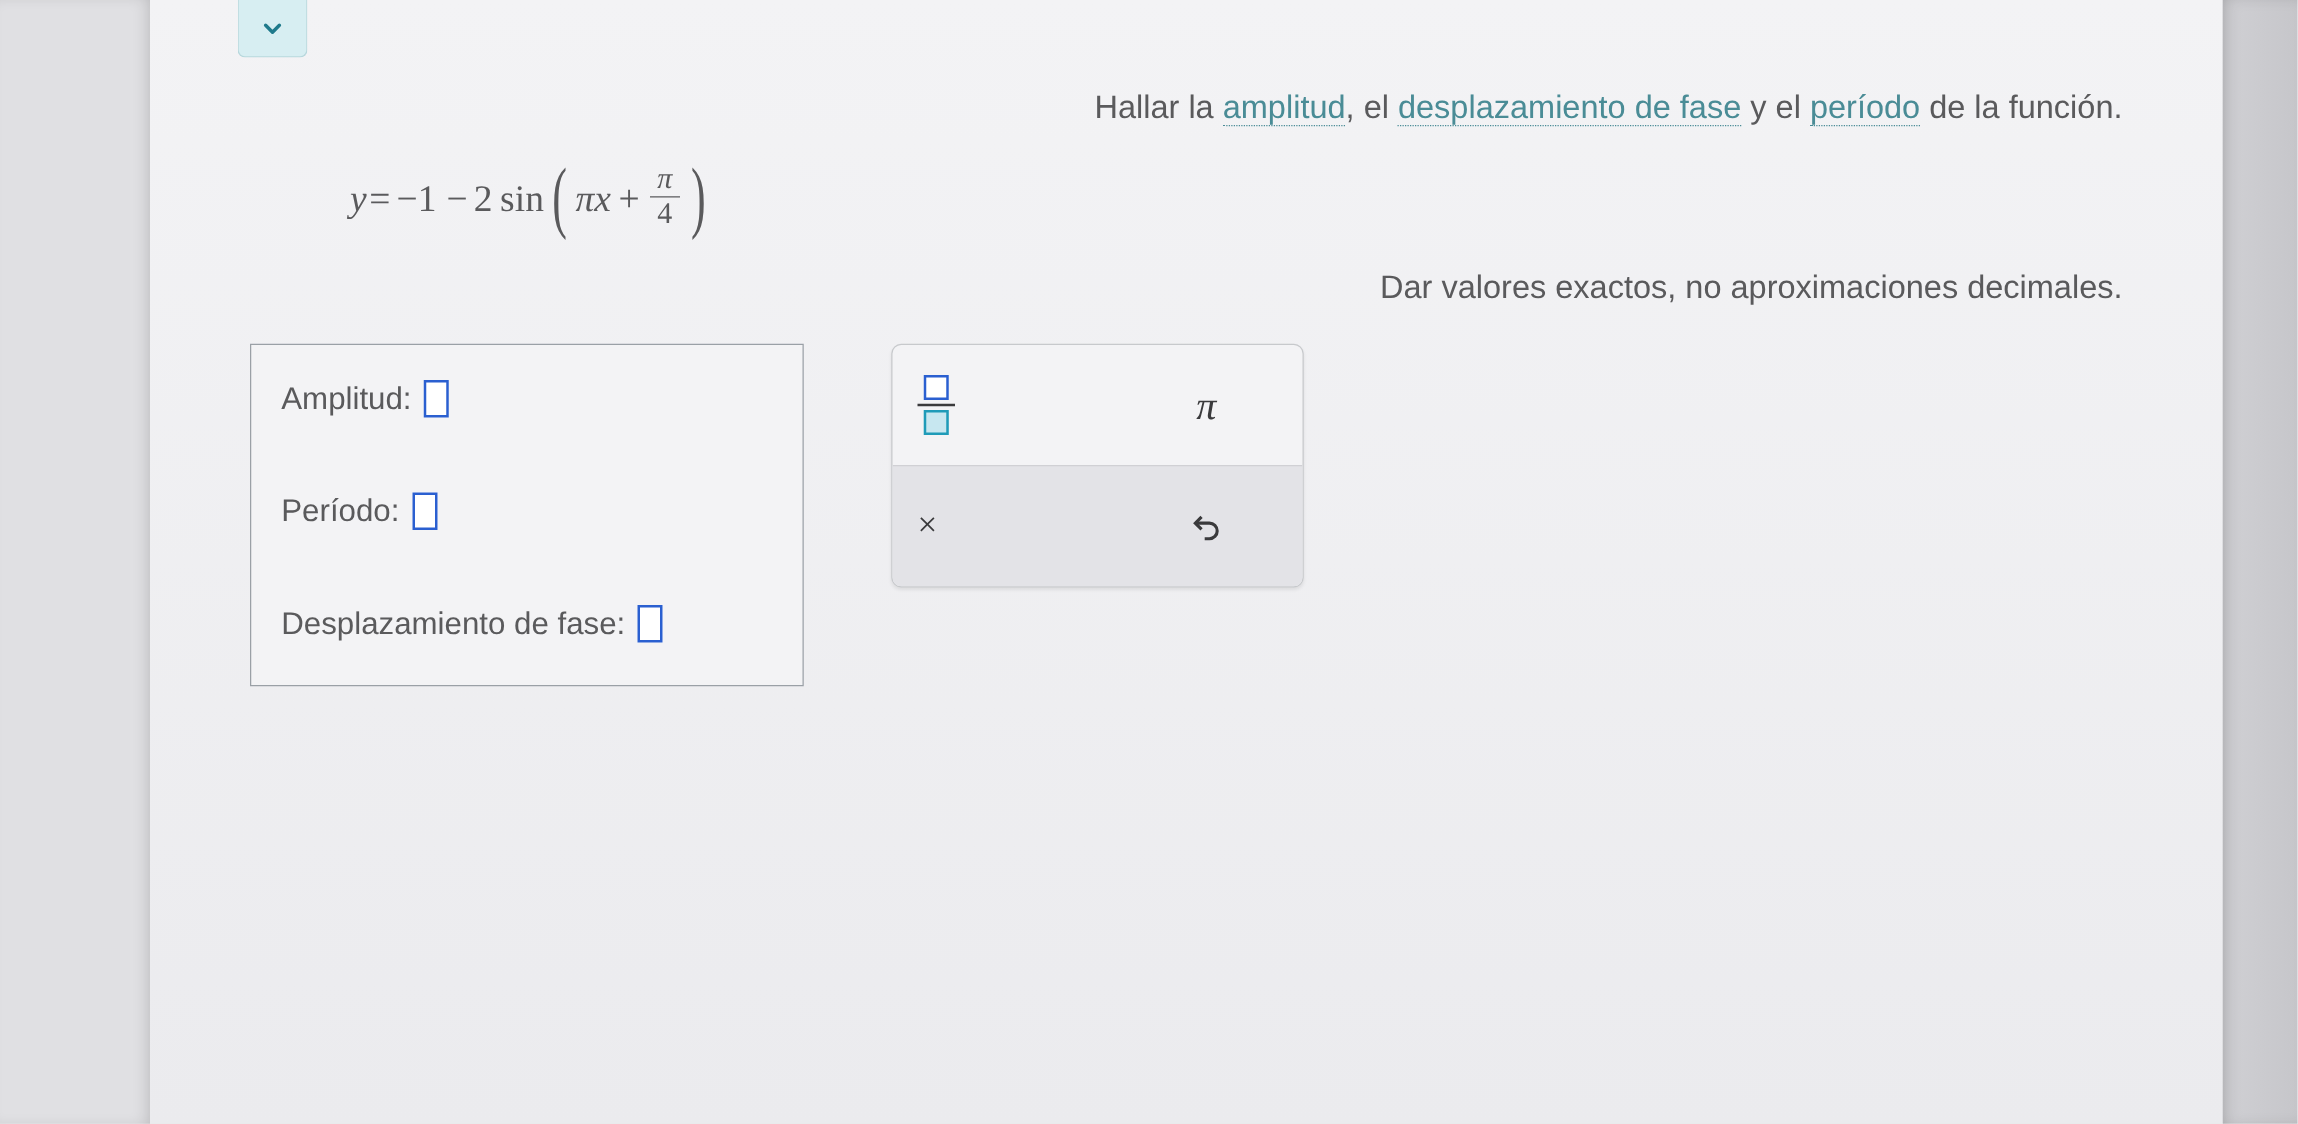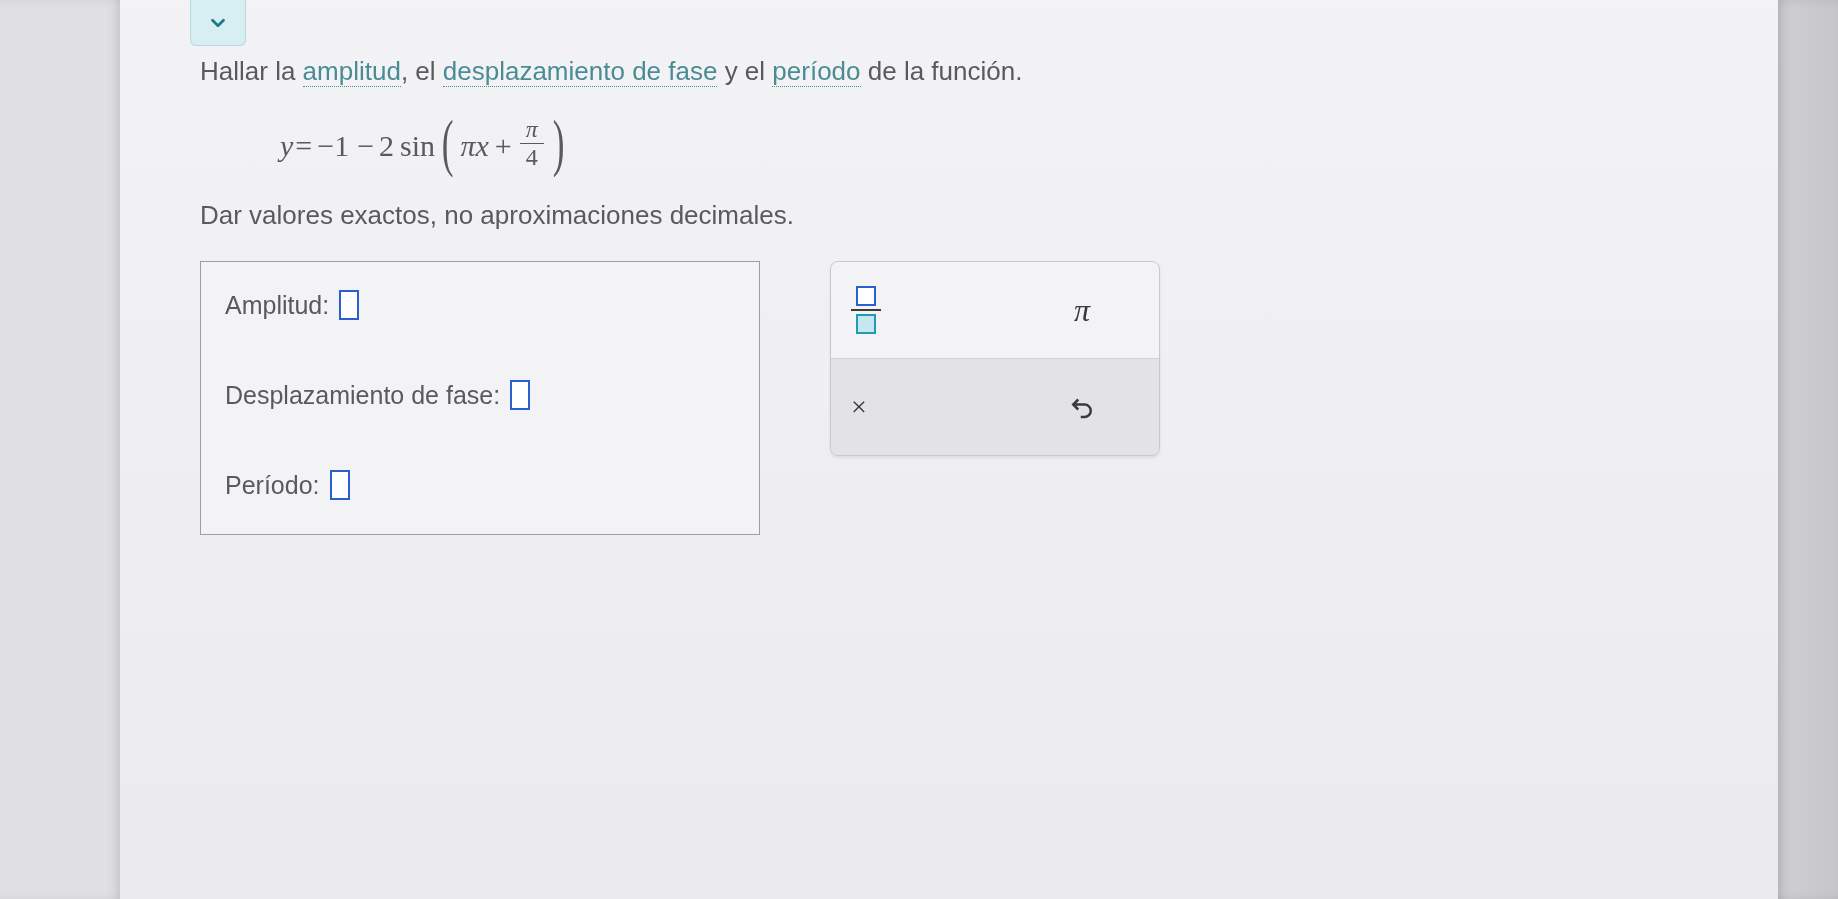--- a/index.html
+++ b/index.html
@@ -29,21 +29,21 @@
     background: #d7eef2;
     border: 1px solid #b8d8dd;
     border-top: none;
     border-radius: 0 0 6px 6px;
     display: flex;
     align-items: center;
     justify-content: center;
     cursor: pointer;
   }
   .collapse-btn svg { width: 22px; height: 22px; }
-  .question-body { padding-top: 52px; }
+  .question-body { padding-top: 66px; text-align: right; }
   .prompt-line {
     font-size: 26px;
     color: #5a5a5c;
     line-height: 1.5;
     margin-bottom: 28px;
   }
   .prompt-line .link {
     color: #4a8c96;
     border-bottom: 1px dotted #4a8c96;
     cursor: pointer;
@@ -91,21 +91,21 @@
     margin-bottom: 30px;
   }
   .answer-row {
     display: flex;
     gap: 70px;
     align-items: flex-start;
   }
   .answer-box {
     border: 1px solid #9aa0a6;
     background: #f3f3f5;
-    width: 560px;
+    width: 443px;
     padding: 28px 24px 34px 24px;
   }
   .ans-field {
     font-size: 25px;
     color: #5a5a5c;
     display: flex;
     align-items: center;
     gap: 10px;
     margin-bottom: 60px;
   }
@@ -201,25 +201,25 @@
 
     <p class="instr">Dar valores exactos, no aproximaciones decimales.</p>
 
     <div class="answer-row">
       <div class="answer-box">
         <div class="ans-field">
           <span>Amplitud:</span>
           <span class="input-box"></span>
         </div>
         <div class="ans-field">
+          <span>Período:</span>
+          <span class="input-box"></span>
+        </div>
+        <div class="ans-field">
           <span>Desplazamiento de fase:</span>
-          <span class="input-box"></span>
-        </div>
-        <div class="ans-field">
-          <span>Período:</span>
           <span class="input-box"></span>
         </div>
       </div>
 
       <div class="keypad">
         <div class="keypad-row">
           <div class="keypad-cell">
             <span class="k-frac">
               <span class="sq top"></span>
               <span class="bar"></span>

